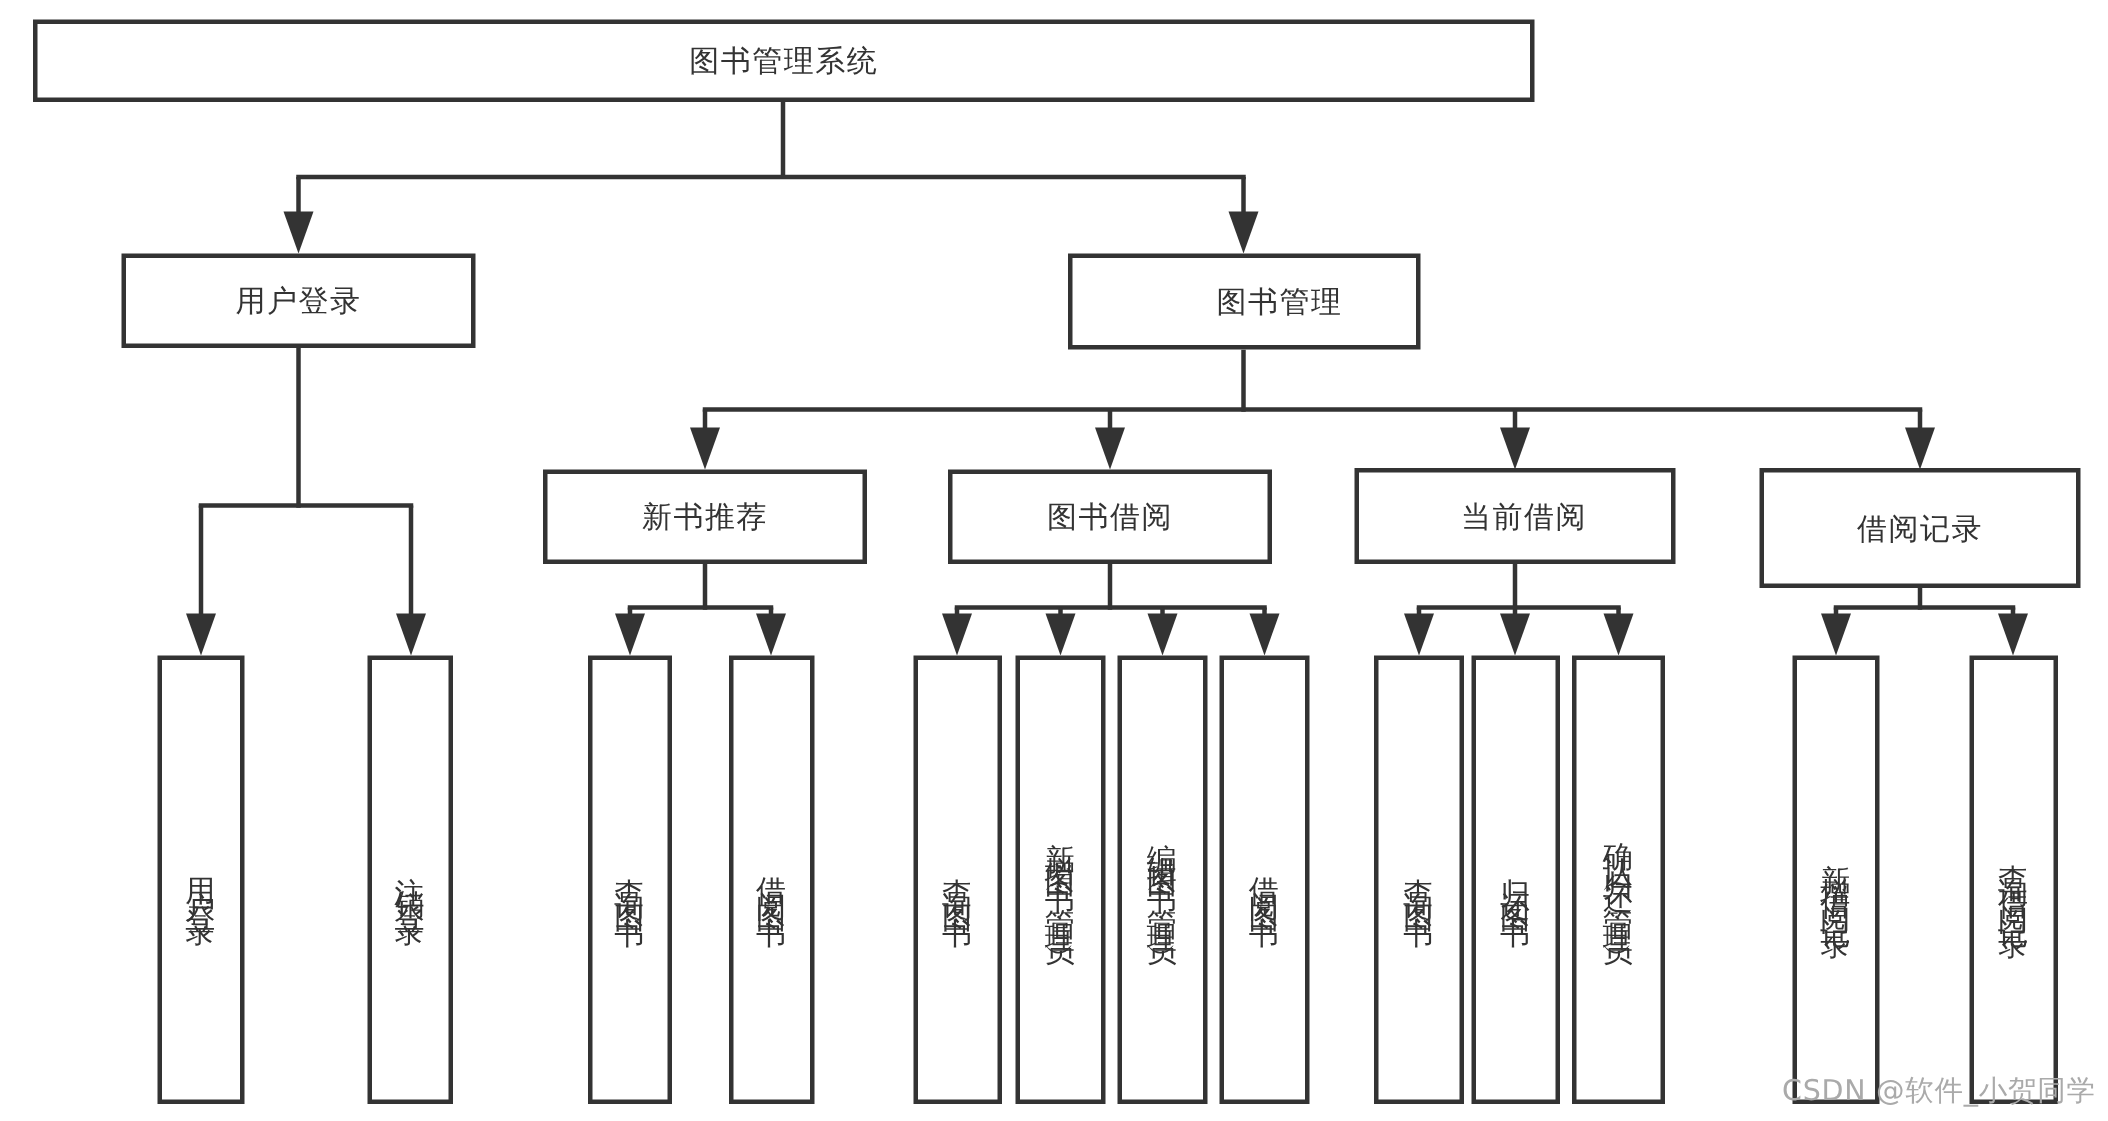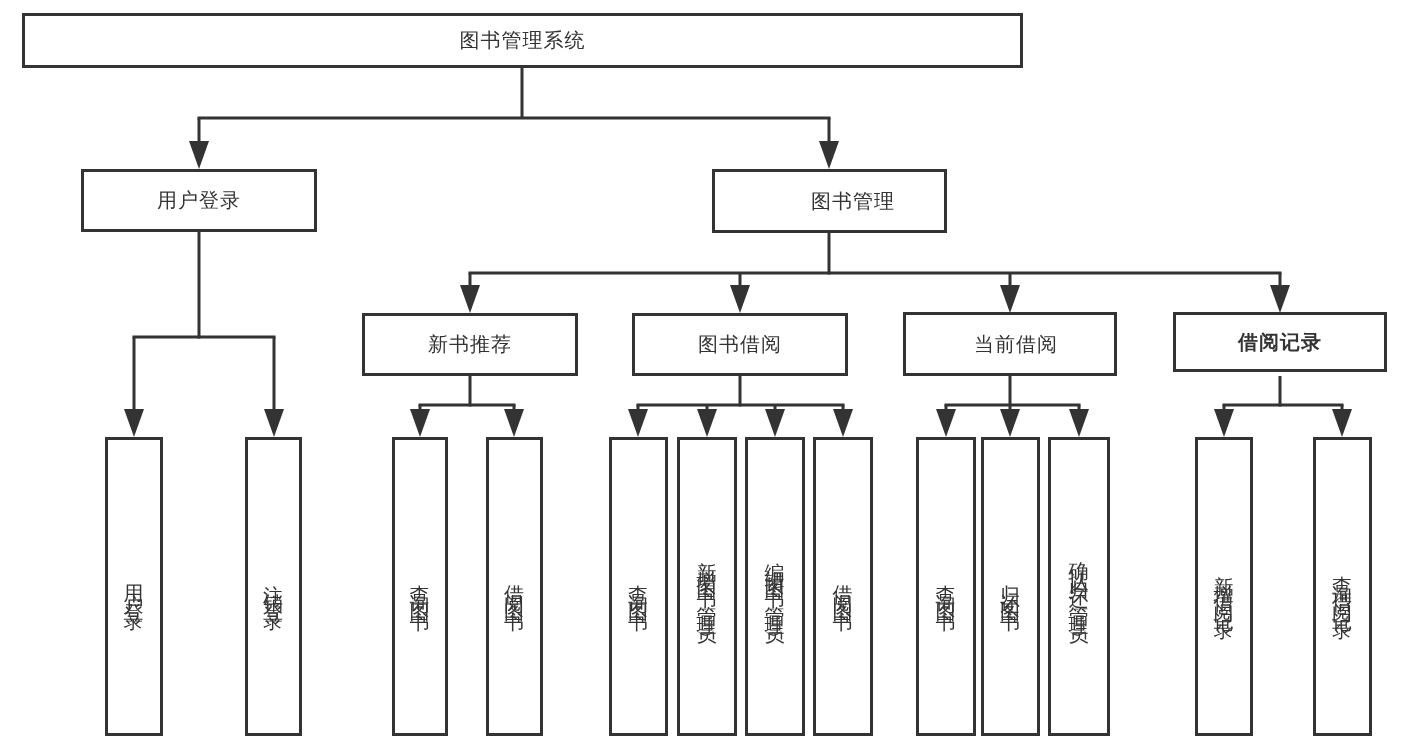--- a/index.html
+++ b/index.html
@@ -116,34 +116,35 @@
   </svg>
 
   <div class="box" style="left:22px; top:13px; width:1001px; height:55px;">图书管理系统</div>
 
   <div class="box" style="left:81px; top:169px; width:236px; height:63px;">用户登录</div>
   <div class="box" style="left:712px; top:169px; width:235px; height:64px;padding-left:47px;">图书管理</div>
 
   <div class="box" style="left:362px; top:313px; width:216px; height:63px;font-family:Liberation Mono, monospace;">新书推荐</div>
   <div class="box" style="left:632px; top:313px; width:216px; height:63px;">图书借阅</div>
   <div class="box" style="left:903px; top:312px; width:214px; height:64px;padding-left:12px;">当前借阅</div>
-  <div class="box" style="left:1173px; top:312px; width:214px; height:60px;font-weight:bold;">借阅记录</div>
+  <div class="box" style="left:1173px; top:312px; width:214px; height:80px;">借阅记录</div>
 
   <div class="box vbox" style="left:105px; top:437px; width:58px; height:299px;">用户登录</div>
   <div class="box vbox" style="left:245px; top:437px; width:57px; height:299px;">注销登录</div>
 
   <div class="box vbox" style="left:392px; top:437px; width:56px; height:299px;">查询图书</div>
   <div class="box vbox" style="left:486px; top:437px; width:57px; height:299px;">借阅图书</div>
 
   <div class="box vbox" style="left:609px; top:437px; width:59px; height:299px;">查询图书</div>
   <div class="box vbox" style="left:677px; top:437px; width:60px; height:299px;">新增图书（管理员）</div>
   <div class="box vbox" style="left:745px; top:437px; width:60px; height:299px;">编辑图书（管理员）</div>
   <div class="box vbox" style="left:813px; top:437px; width:60px; height:299px;">借阅图书</div>
 
   <div class="box vbox" style="left:916px; top:437px; width:60px; height:299px;">查询图书</div>
   <div class="box vbox" style="left:981px; top:437px; width:59px; height:299px;">归还图书</div>
   <div class="box vbox" style="left:1048px; top:437px; width:62px; height:299px;">确认归还（管理员）</div>
 
   <div class="box vbox" style="left:1195px; top:437px; width:58px; height:299px;">新增借阅记录</div>
   <div class="box vbox" style="left:1313px; top:437px; width:59px; height:299px;">查询借阅记录</div>
 
+  <div class="watermark" style="left:1188px; top:714px;">CSDN @软件_小贺同学</div>
 
 </div>
 
 </body></html>

